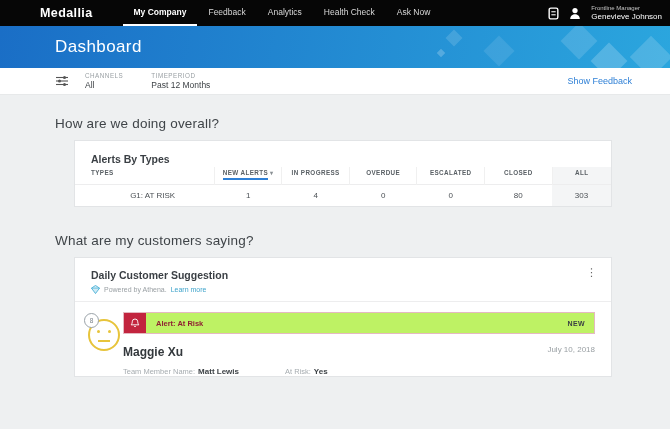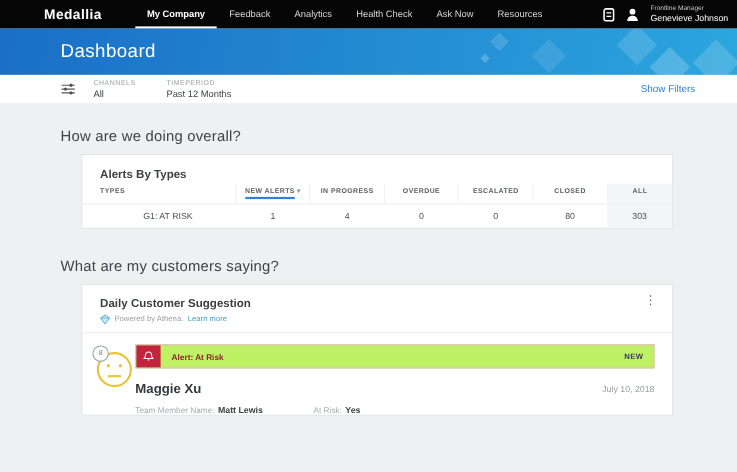--- a/index.html
+++ b/index.html
@@ -89,41 +89,40 @@
                background:#fff;border-radius:50%;font-size:6.5px;color:#7a828a;
                display:flex;align-items:center;justify-content:center;}
   .main-col{flex:1;min-width:0;}
   .alert-banner{display:flex;align-items:center;background:#bef264;
                 border:1px solid #e5b9c1;height:20px;}
   .alert-sq{width:22px;height:20px;background:#c2243e;flex:none;
             display:flex;align-items:center;justify-content:center;}
   .alert-text{margin-left:10px;font-size:7.5px;font-weight:bold;color:#8f1f33;}
   .new-badge{margin-left:auto;margin-right:9px;font-size:7px;font-weight:bold;
              color:#3a3f44;letter-spacing:.4px;}
-  .name-row{display:flex;align-items:center;margin-top:11px;}
+  .name-row{display:flex;align-items:flex-start;margin-top:11px;}
   .cust-name{font-size:12px;font-weight:bold;color:#33383c;}
   .cust-date{margin-left:auto;font-size:8px;color:#9aa0a4;}
   .meta-row{display:flex;margin-top:8px;align-items:baseline;}
   .meta-pair{display:flex;align-items:baseline;}
   .meta-pair + .meta-pair{margin-left:46px;}
   .meta-label{font-size:7.5px;color:#a6acb0;}
   .meta-value{font-size:8px;color:#3e4347;font-weight:bold;margin-left:3px;}
 </style>
 </head>
 <body>
 
 <div class="topnav">
   <div class="brand">Medallia</div>
   <div class="nav-items">
     <div class="nav-item active">My Company</div>
     <div class="nav-item">Feedback</div>
     <div class="nav-item">Analytics</div>
     <div class="nav-item">Health Check</div>
     <div class="nav-item">Ask Now</div>
-    <div class="nav-item">Resources</div>
   </div>
   <div class="nav-right">
     <span class="nav-icon">
       <svg width="11" height="13" viewBox="0 0 10 12">
           <rect x="1" y="1" width="8" height="10" rx="1.6" fill="none" stroke="#fff" stroke-width="1.3"></rect>
           <line x1="3" y1="4.4" x2="7" y2="4.4" stroke="#fff" stroke-width="1"></line>
           <line x1="3" y1="7.2" x2="7" y2="7.2" stroke="#fff" stroke-width="1"></line>
         </svg>
     </span>
     <span class="nav-icon">
@@ -161,21 +160,21 @@
       </svg>
   </span>
   <div class="fgroup">
     <div class="flabel">CHANNELS</div>
     <div class="fvalue">All</div>
   </div>
   <div class="fgroup">
     <div class="flabel">TIMEPERIOD</div>
     <div class="fvalue">Past 12 Months</div>
   </div>
-  <div class="show-filters">Show Filters</div>
+  <div class="show-filters">Show Feedback</div>
 </div>
 
 <h2 class="section-heading" id="heading-overall">How are we doing overall?</h2>
 
 <div class="card alerts-card">
   <div class="card-title">Alerts By Types</div>
   <table class="alerts">
     <colgroup>
       <col class="c-type">
         <col>

